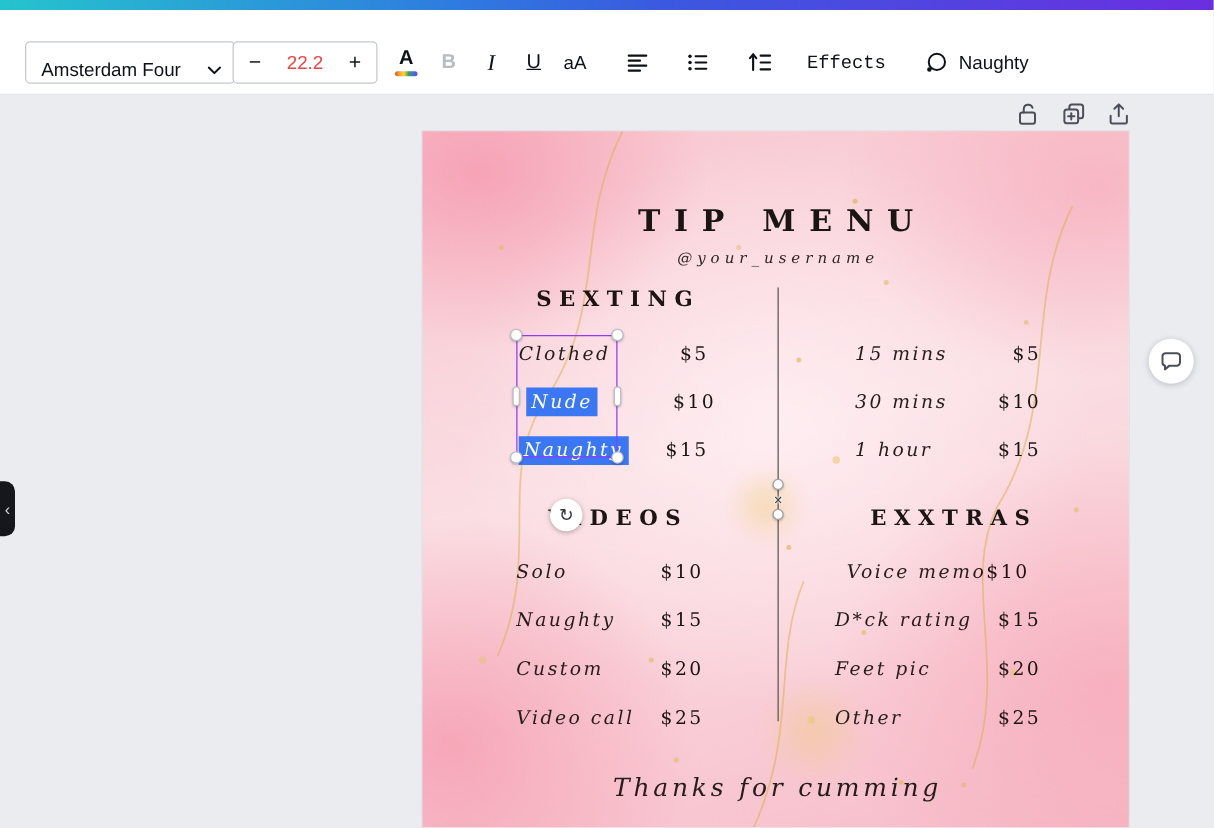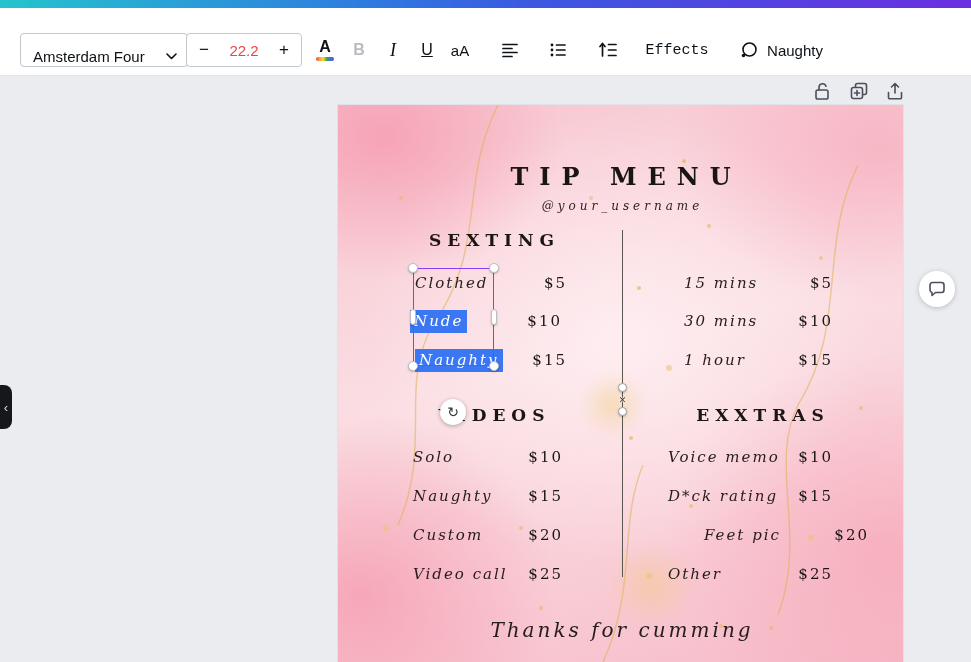--- a/index.html
+++ b/index.html
@@ -243,21 +243,21 @@
 
       <div class="d-title">TIP MENU</div>
       <div class="d-user">@your_username</div>
 
       <div class="col-heading h-photos">SEXTING</div>
 
       <div class="row" style="left:77px; top:166px; width:152px;">
         <span class="lbl">Clothed</span>
         <span class="price">$5</span>
       </div>
-      <div class="row" style="left:72px; top:204px; width:152px;">
+      <div class="row" style="left:83px; top:204px; width:152px;">
         <span class="lbl hl">Nude</span>
         <span class="price">$10</span>
       </div>
       <div class="row" style="left:77px; top:243px; width:152px;">
         <span class="lbl hl">Naughty</span>
         <span class="price">$15</span>
       </div>
 
       <div class="row" style="left:346px; top:166px; width:149px;">
         <span class="lbl">15 mins</span>
@@ -285,29 +285,29 @@
       </div>
       <div class="row" style="left:75px; top:418px; width:150px;">
         <span class="lbl">Custom</span>
         <span class="price">$20</span>
       </div>
       <div class="row" style="left:75px; top:457px; width:150px;">
         <span class="lbl">Video call</span>
         <span class="price">$25</span>
       </div>
 
-      <div class="row" style="left:330px; top:340px; width:165px;">
+      <div class="row" style="left:330px; top:340px; width:165px;justify-content:center;">
         <span class="lbl">Voice memo</span>
         <span class="price">$10</span>
       </div>
       <div class="row" style="left:330px; top:379px; width:165px;">
         <span class="lbl">D*ck rating</span>
         <span class="price">$15</span>
       </div>
-      <div class="row" style="left:330px; top:418px; width:165px;margin-left:36px;">
+      <div class="row" style="left:330px; top:418px; width:165px;">
         <span class="lbl">Feet pic</span>
         <span class="price">$20</span>
       </div>
       <div class="row" style="left:330px; top:457px; width:165px;">
         <span class="lbl">Other</span>
         <span class="price">$25</span>
       </div>
 
       <div class="divider"></div>
       <div class="line-handle lh-top"></div>

